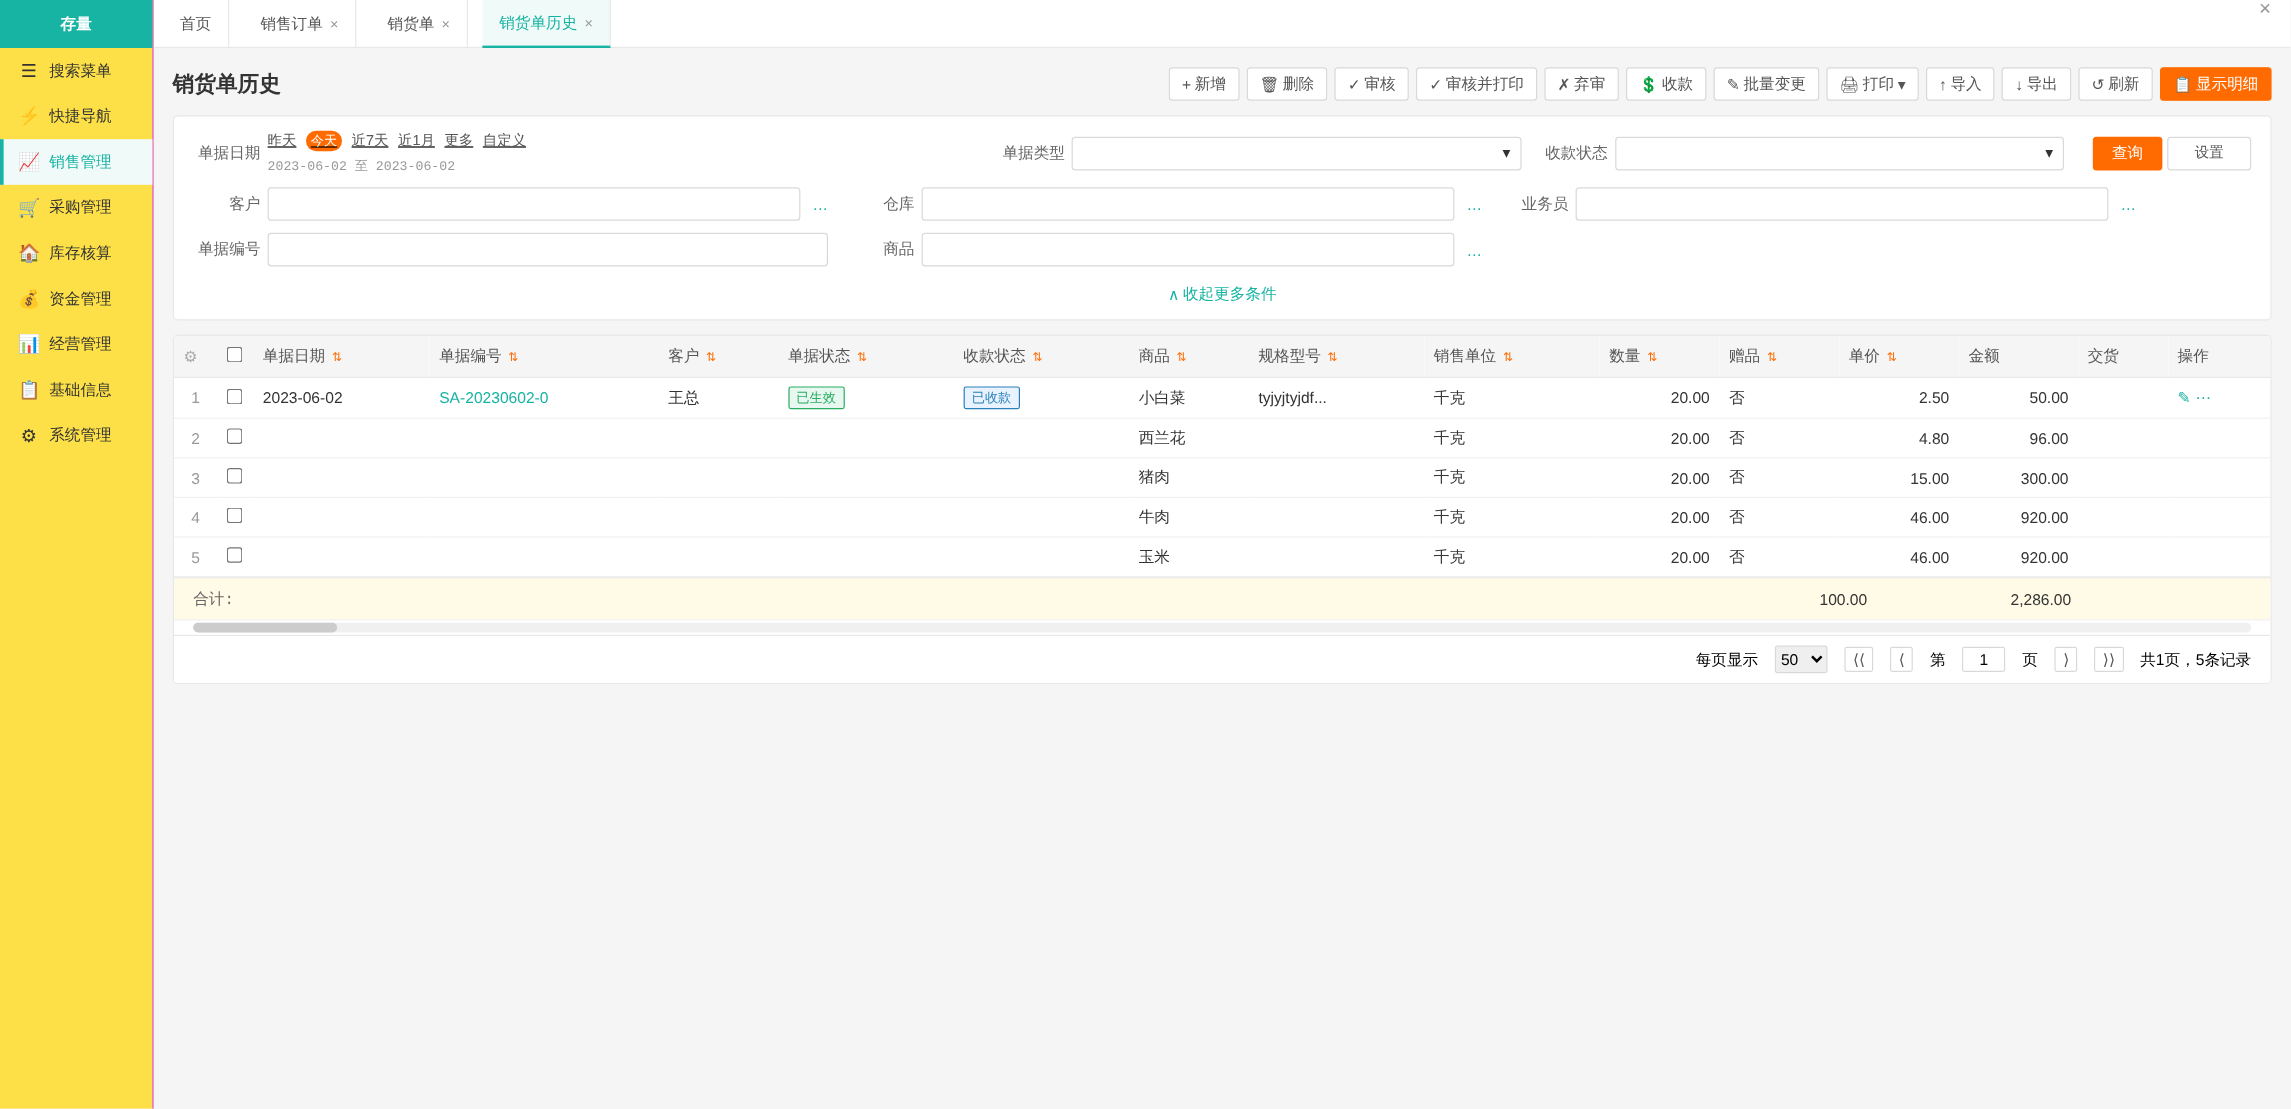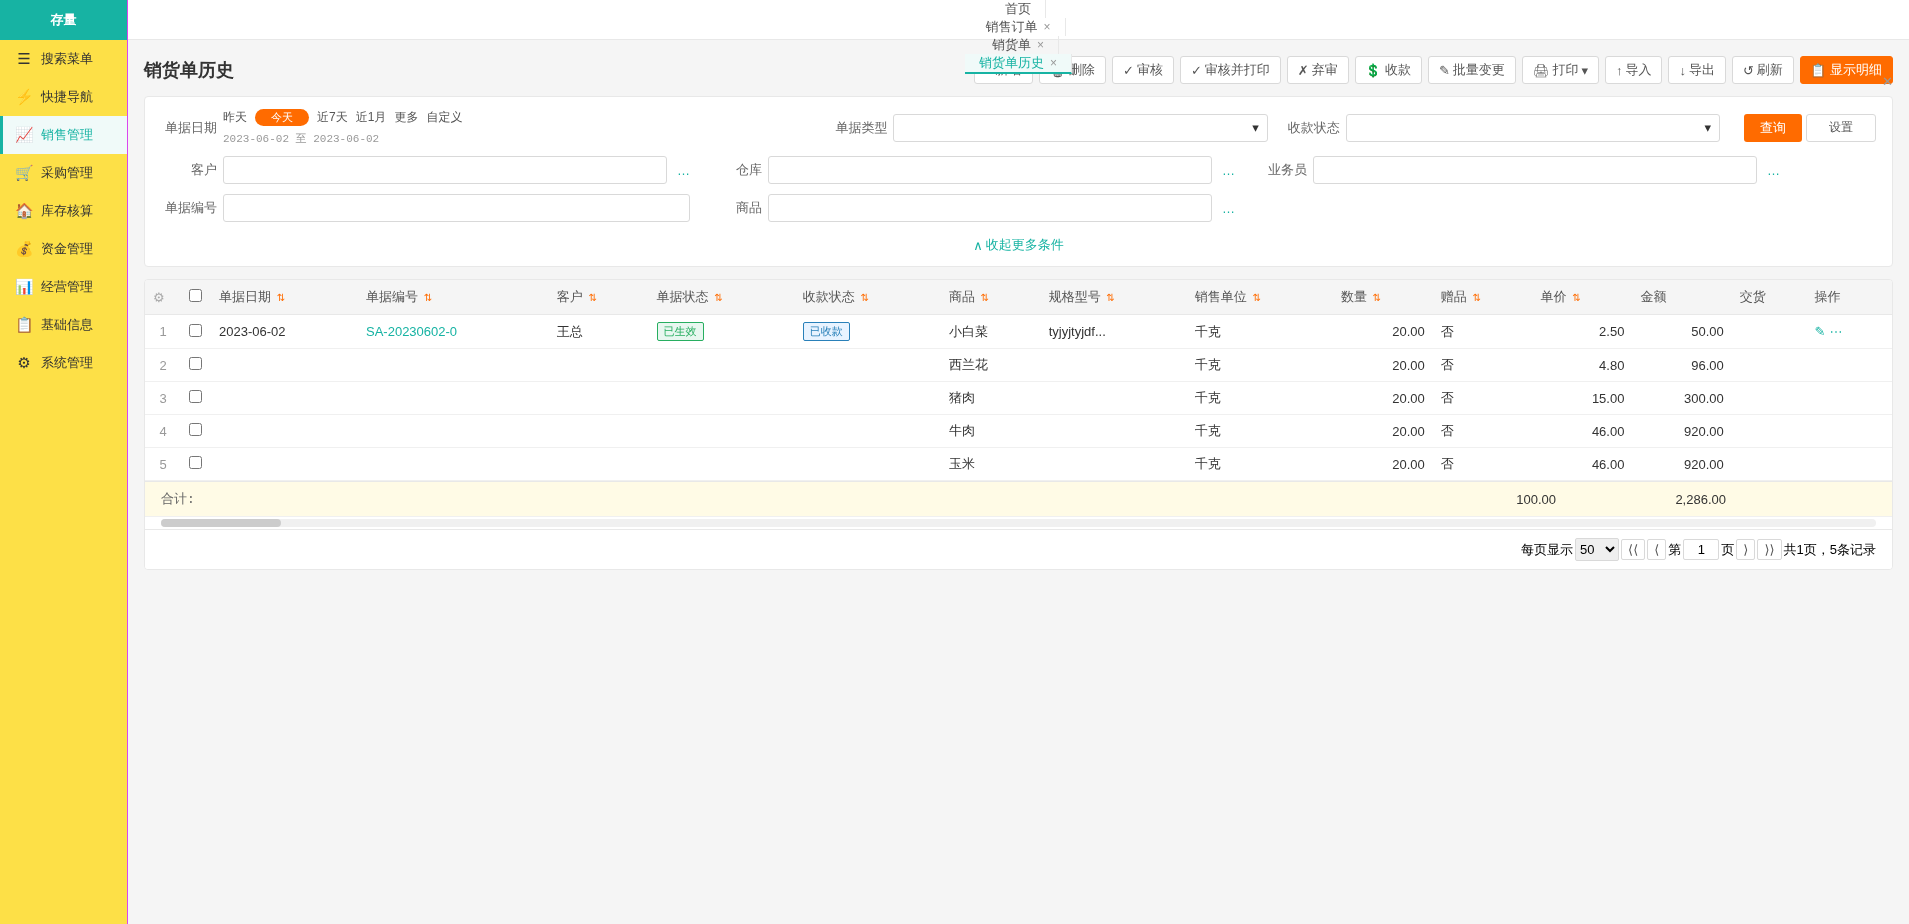--- a/index.html
+++ b/index.html
@@ -43,25 +43,24 @@
       flex-direction: column;
       overflow: hidden;
     }
 
     
     .topbar {
       height: 40px;
       background: #fff;
       border-bottom: 1px solid #e8e8e8;
       display: flex;
-      align-items: center;
+      align-items: flex-start;
       padding: 0 8px;
-      gap: 0;
+      gap: 12px;
       position: relative;
-      flex-direction: column;
     }
     .tab {
       display: flex;
       align-items: center;
       padding: 0 14px;
       height: 40px;
       border-right: 1px solid #e8e8e8;
       cursor: pointer;
       color: #555;
       font-size: 13px;
@@ -161,31 +160,32 @@
       border-radius: 3px;
       padding: 4px 8px;
       height: 28px;
       color: #333;
       outline: none;
     }
     .date-range-row {
       display: flex;
       align-items: flex-end;
       gap: 4px;
+      text-decoration: underline;
     }
     .date-shortcut {
       color: #555;
       cursor: pointer;
       font-size: 12px;
     }
     .date-shortcut.active {
       color: #fff;
       background: #ff6b00;
       border-radius: 10px;
-      padding: 1px 16px;
+      padding: 1px 4px;
       font-size: 11px;
     }
     .date-value {
       font-size: 11px;
       color: #999;
       margin-top: 2px;
       font-family: Liberation Mono, monospace;
     }
     .filter-select {
       flex: 1;
@@ -308,21 +308,21 @@
     .footer-sum { min-width: 80px; text-align: right; }
 
     
     .pagination-bar {
       display: flex;
       align-items: center;
       justify-content: flex-end;
       padding: 8px 16px;
       background: #fff;
       border-top: 1px solid #e8e8e8;
-      gap: 2px;
+      gap: 14px;
       font-size: 12px;
     }
     .pg-btn {
       border: 1px solid #d9d9d9;
       border-radius: 2px;
       padding: 2px 6px;
       cursor: pointer;
       background: #fff;
       color: #555;
     }

